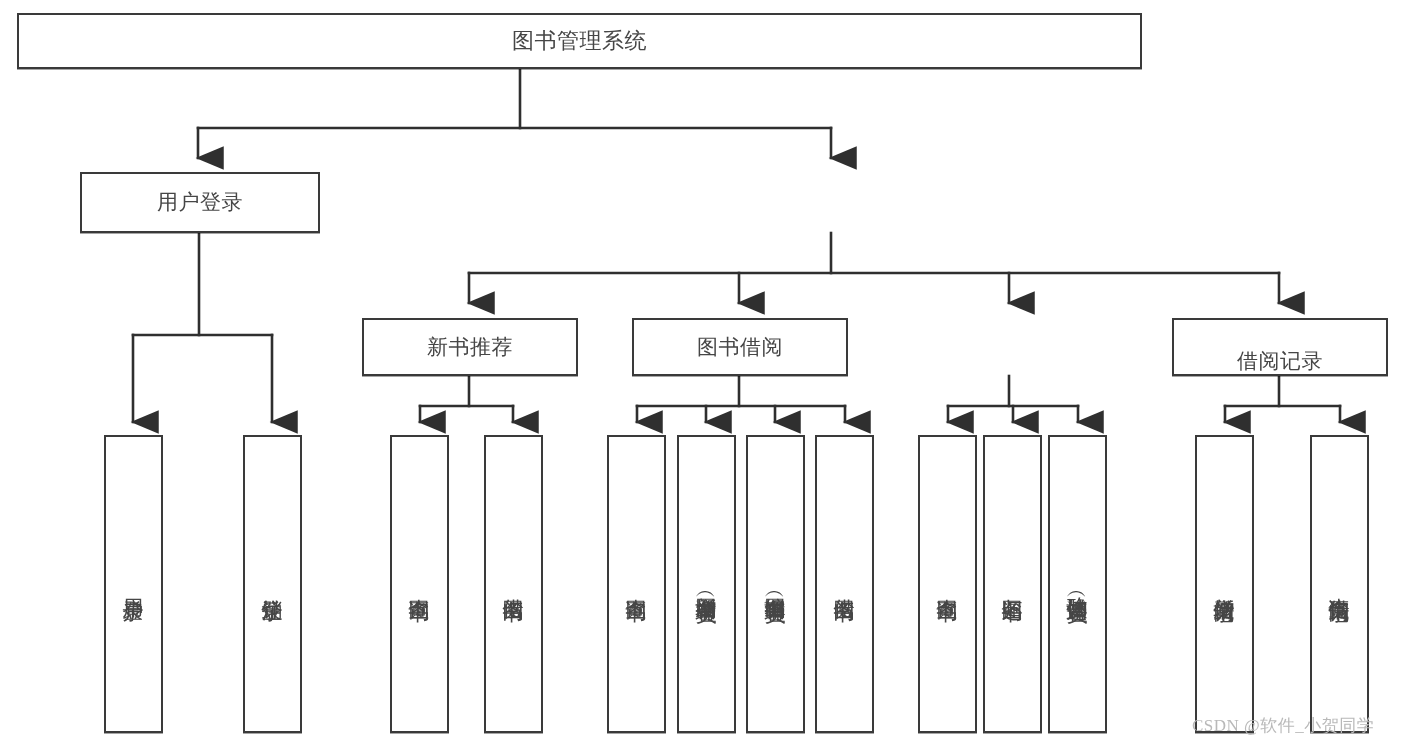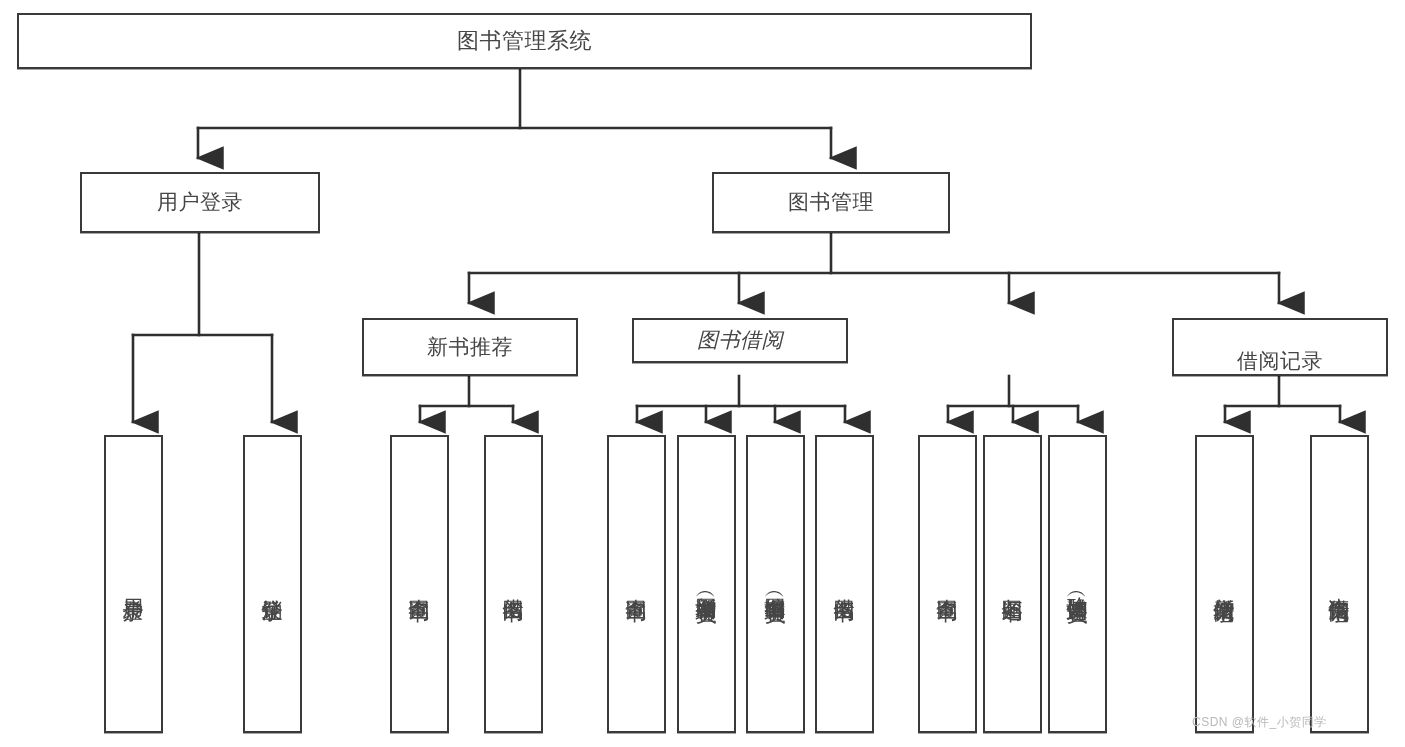--- a/index.html
+++ b/index.html
@@ -58,24 +58,24 @@
     writing-mode: vertical-rl;
     text-orientation: upright;
     font-size: 21px;
     line-height: 1.2;
     letter-spacing: 1px;
     max-height: 100%;
   }
   .watermark {
     position: absolute;
     color: #b9b9b9;
-    font-size: 12px;
+    font-size: 17px;
     letter-spacing: 0.5px;
     white-space: nowrap;
-    font-family: Liberation Sans, sans-serif;
+    font-family: Liberation Serif, serif;
   }
 </style>
 </head>
 <body>
 
 <div id="canvas">
 
   <svg class="wires" viewBox="0 0 1405 747" xmlns="http://www.w3.org/2000/svg">
     <defs>
       <marker id="arw" viewBox="0 0 10 12" refX="5" refY="11" markerWidth="9" markerHeight="11" orient="auto-start-reverse">
@@ -121,37 +121,34 @@
       <path d="M1013,406 L1013,422" marker-end="url(#arw)"></path>
       <path d="M1078,406 L1078,422" marker-end="url(#arw)"></path>
 
       <path d="M1279,376 L1279,406"></path>
       <path d="M1225,406 L1340,406"></path>
       <path d="M1225,406 L1225,422" marker-end="url(#arw)"></path>
       <path d="M1340,406 L1340,422" marker-end="url(#arw)"></path>
     </g>
   </svg>
 
-  <div class="node h-node root" style="left:17px; top:13px; width:1015px; height:56px;">
+  <div class="node h-node root" style="left:17px; top:13px; width:1125px; height:56px;">
     <span class="lbl">图书管理系统</span>
   </div>
 
   <div class="node h-node" style="left:80px; top:172px; width:240px; height:61px;">
     <span class="lbl">用户登录</span>
   </div>
 
-  <div class="node h-node" style="left:712px; top:172px; width:238px; height:61px;">
-    <span class="lbl">图书管理</span>
-  </div>
 
   <div class="node h-node" style="left:362px; top:318px; width:216px; height:58px;">
     <span class="lbl">新书推荐</span>
   </div>
 
-  <div class="node h-node" style="left:632px; top:318px; width:216px; height:45px;font-style:italic;">
+  <div class="node h-node" style="left:632px; top:318px; width:216px; height:58px;">
     <span class="lbl">图书借阅</span>
   </div>
 
 
   <div class="node h-node" style="left:1172px; top:318px; width:216px; height:58px;align-items:flex-end;">
     <span class="lbl">借阅记录</span>
   </div>
 
   <div class="node v-node" style="left:104px; top:435px; width:59px; height:298px;">
     <span class="lbl">用户登录</span>

